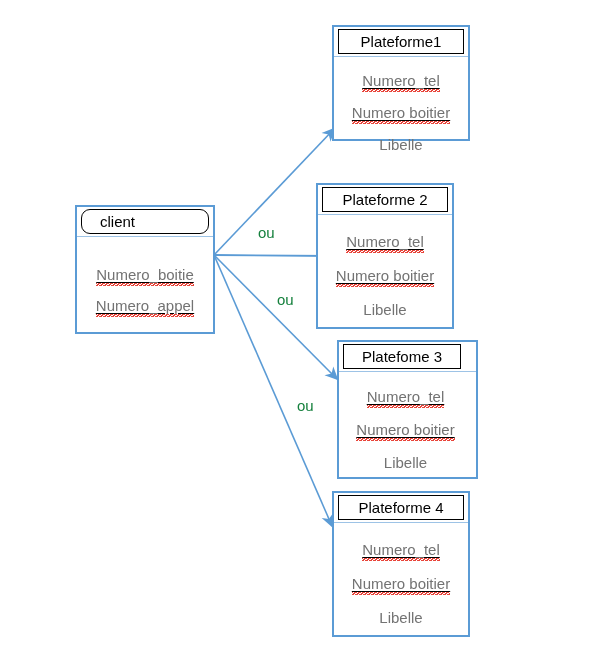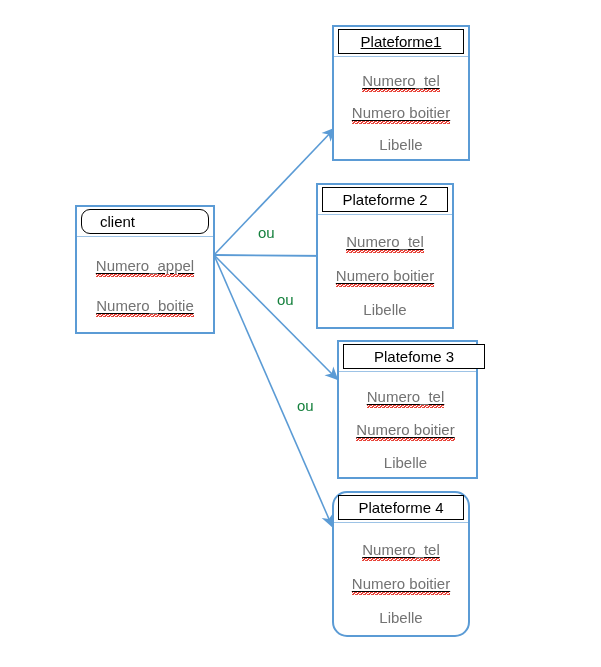--- a/index.html
+++ b/index.html
@@ -107,30 +107,30 @@
 
   <div class="ou-label" style="left:258px;top:224px;">ou</div>
   <div class="ou-label" style="left:277px;top:291px;">ou</div>
   <div class="ou-label" style="left:297px;top:397px;">ou</div>
 
   <div class="entity client" style="left:75px;top:205px;width:140px;height:129px;">
     <div class="entity-title-wrap">
       <div class="entity-title">client</div>
     </div>
     <div class="entity-body">
+      <div class="attr squiggle" style="margin-top:23px;">
+        <span class="attr-inner"><span class="sq uline">Numero_boitie</span></span>
+      </div>
       <div class="attr squiggle" style="margin-top:14px;">
         <span class="attr-inner"><span class="sq uline">Numero_appel</span></span>
-      </div>
-      <div class="attr squiggle" style="margin-top:23px;">
-        <span class="attr-inner"><span class="sq uline">Numero_boitie</span></span>
       </div>
     </div>
   </div>
 
-  <div class="entity" style="left:332px;top:25px;width:138px;height:136px;text-decoration:underline;">
+  <div class="entity" style="left:332px;top:25px;width:138px;height:116px;">
     <div class="entity-title-wrap">
       <div class="entity-title">Plateforme1</div>
     </div>
     <div class="entity-body">
       <div class="attr squiggle" style="margin-top:9px;">
         <span class="attr-inner"><span class="sq uline">Numero_tel</span></span>
       </div>
       <div class="attr" style="margin-top:15px;">
         <span class="attr-inner squiggle"><span class="sq uline">Numero boitier</span></span>
       </div>
@@ -152,36 +152,36 @@
         <span class="attr-inner squiggle"><span class="sq uline">Numero boitier</span></span>
       </div>
       <div class="attr" style="margin-top:17px;">
         <span class="attr-inner">Libelle</span>
       </div>
     </div>
   </div>
 
   <div class="entity" style="left:337px;top:340px;width:141px;height:139px;">
     <div class="entity-title-wrap">
-      <div class="entity-title" style="width:142px;">Platefome 3</div>
+      <div class="entity-title" style="width:118px;">Platefome 3</div>
     </div>
     <div class="entity-body" style="margin-left:-4px;">
       <div class="attr squiggle" style="margin-top:10px;">
         <span class="attr-inner"><span class="sq uline">Numero_tel</span></span>
       </div>
       <div class="attr" style="margin-top:16px;">
         <span class="attr-inner squiggle"><span class="sq uline">Numero boitier</span></span>
       </div>
       <div class="attr" style="margin-top:16px;">
         <span class="attr-inner">Libelle</span>
       </div>
     </div>
   </div>
 
-  <div class="entity" style="left:332px;top:491px;width:138px;height:146px;border-radius:15px;">
+  <div class="entity" style="left:332px;top:491px;width:138px;height:146px;">
     <div class="entity-title-wrap">
       <div class="entity-title">Plateforme 4</div>
     </div>
     <div class="entity-body">
       <div class="attr squiggle" style="margin-top:12px;">
         <span class="attr-inner"><span class="sq uline">Numero_tel</span></span>
       </div>
       <div class="attr" style="margin-top:17px;">
         <span class="attr-inner squiggle"><span class="sq uline">Numero boitier</span></span>
       </div>

